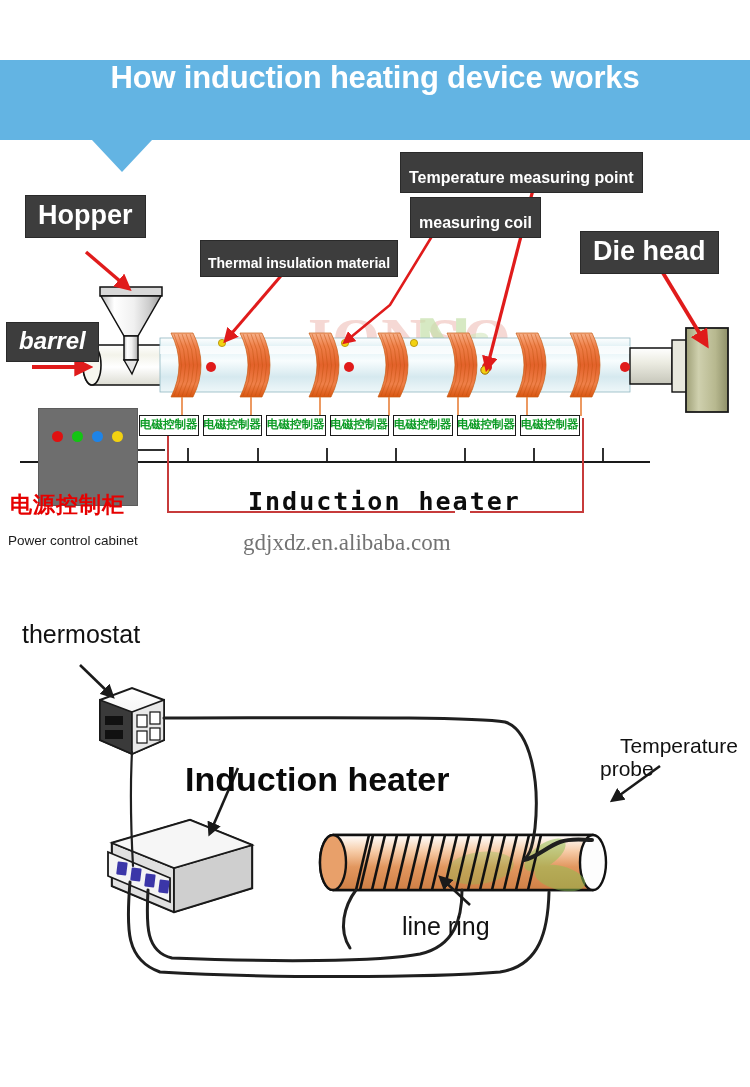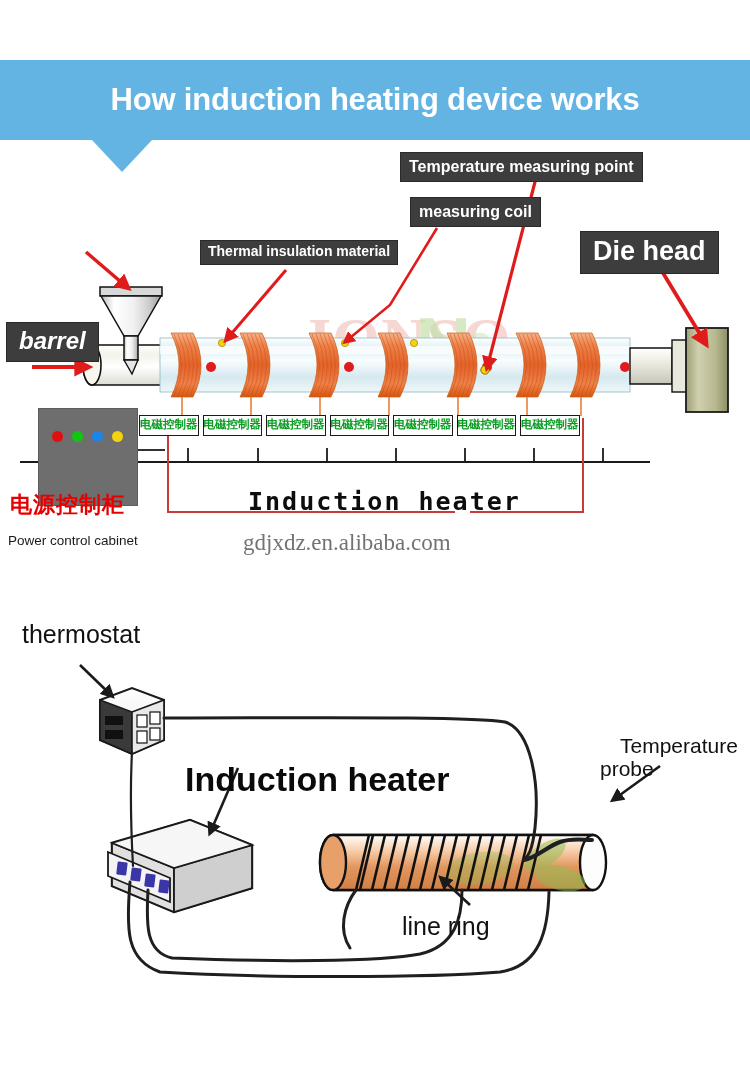--- a/index.html
+++ b/index.html
@@ -14,21 +14,21 @@
     font-family: "Liberation Sans", sans-serif;
   }
   #stage { position: absolute; inset: 0; }
   svg.layer { position: absolute; left: 0; top: 0; width: 750px; height: 1087px; overflow: visible; }
 
   
   .banner {
     position: absolute; left: 0; top: 60px;
     width: 750px; height: 80px;
     background: #63b4e3;
-    display: flex; align-items: center; justify-content: center;
+    display: flex; align-items: flex-start; justify-content: center;
   }
   .banner-title {
     color: #ffffff;
     font-size: 31px;
     font-weight: bold;
     letter-spacing: -0.2px;
     font-family: "Liberation Sans", sans-serif;
     white-space: nowrap;
   }
   .banner-tail {
@@ -44,22 +44,22 @@
     position: absolute;
     background: #3d3d3d;
     color: #ffffff;
     font-family: "Liberation Sans", sans-serif;
     white-space: nowrap;
     line-height: 1;
     display: flex; align-items: center; justify-content: center;
     border: 1px solid #2a2a2a;
   }
   .chip.lg { font-size: 27px; font-weight: bold; padding: 6px 12px 8px; }
-  .chip.sm { font-size: 14px; font-weight: bold; padding: 3px 7px 6px; }
-  .chip.md { font-size: 16px; font-weight: bold; padding: 6px 8px 6px; }
+  .chip.sm { font-size: 14px; font-weight: bold; padding: 15px 7px 6px; }
+  .chip.md { font-size: 16px; font-weight: bold; padding: 17px 8px 6px; }
 
   
   .ctrl-row { position: absolute; left: 139px; top: 415px; display: flex; gap: 4px; }
   .ctrl-box {
     border: 1.6px solid #1a1a1a;
     background: #ffffff;
     color: #0a9b23;
     font-size: 11.5px;
     font-weight: bold;
     padding: 3px 0 4px;
@@ -427,20 +427,21 @@
     </g>
 
     <g stroke="#1a1a1a" fill="none" stroke-width="2.6">
       <line x1="80" y1="665" x2="112" y2="696" marker-end="url(#blackArrow)"></line>
       <line x1="238" y1="768" x2="210" y2="833" marker-end="url(#blackArrow)"></line>
       <line x1="470" y1="905" x2="441" y2="878" marker-end="url(#blackArrow)"></line>
       <line x1="660" y1="766" x2="613" y2="800" marker-end="url(#blackArrow)"></line>
     </g>
   </svg>
 
+  <div class="chip lg" style="left:25px; top:195px;">Hopper</div>
 
   <div class="chip lg" style="left:6px; top:322px; font-size:24px;font-style:italic;">barrel</div>
 
   <div class="chip lg" style="left:580px; top:231px;">Die head</div>
 
   <div class="chip sm" style="left:200px; top:240px;">Thermal insulation material</div>
 
   <div class="chip md" style="left:410px; top:197px;">measuring coil</div>
 
   <div class="chip md" style="left:400px; top:152px;">Temperature measuring point</div>

